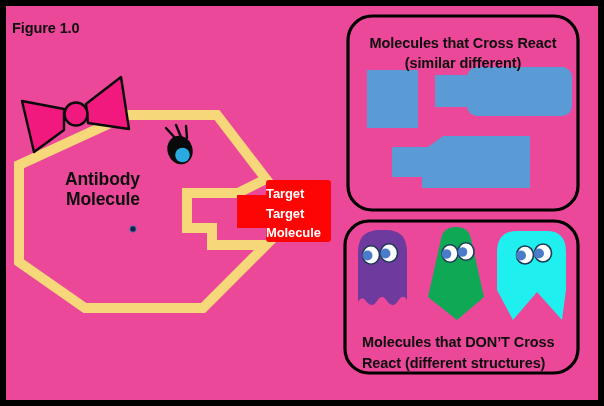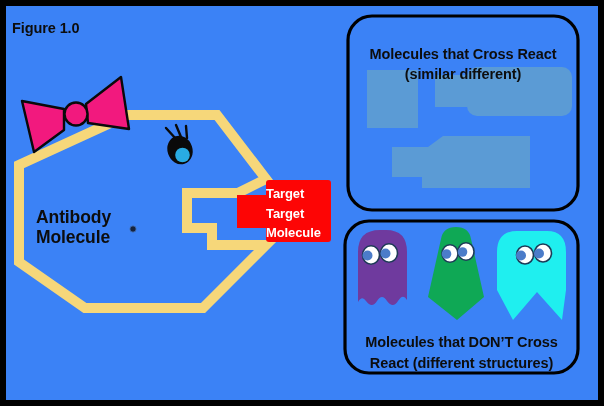--- a/index.html
+++ b/index.html
@@ -1,38 +1,38 @@
 <!DOCTYPE html>
 <html><head>
 <meta charset="utf-8">
 <style>
   html,body{margin:0;padding:0;background:#d8d8d8;}
   .frame{
     position:relative;
     width:604px;height:406px;
-    background:#3b82f6;
+    background:#ec4899;
     font-family:"Liberation Sans", sans-serif;
     overflow:hidden;
   }
   .frame svg{position:absolute;left:0;top:0;}
   .txt{
     position:absolute;
     color:#0d0d0d;
     font-weight:bold;
     letter-spacing:-0.1px;
     white-space:nowrap;
   }
   .figure-title{left:12px;top:20px;font-size:14.5px;}
-  .antibody-label{left:36px;top:170px;width:104px;text-align:left;
-    font-size:17.5px;line-height:19.5px;margin-top:38px;}
+  .antibody-label{left:36px;top:170px;width:104px;text-align:right;
+    font-size:17.5px;line-height:19.5px;}
   .target-label{left:266px;top:184px;width:65px;
     color:#ffffff;font-size:13px;line-height:19.5px;white-space:normal;}
-  .box1-title{left:348px;top:44px;width:230px;text-align:center;
+  .box1-title{left:348px;top:33px;width:230px;text-align:center;
     font-size:14.5px;line-height:20px;white-space:normal;}
-  .box2-title{left:345px;top:332px;width:233px;text-align:center;
+  .box2-title{left:362px;top:332px;width:233px;text-align:left;
     font-size:14.5px;line-height:21px;white-space:normal;}
 </style>
 </head>
 <body>
 
 <div class="frame">
 
   <svg width="604" height="406" viewBox="0 0 604 406">
 
     <path d="M 128,115 L 217,115 L 266,179 L 238,193 L 187,193 L 187,228 L 212,228 L 212,245 L 266,245 L 203,308 L 85,308 L 19,262 L 19,165 Z" fill="none" stroke-width="10" stroke-linejoin="miter" stroke-miterlimit="8" stroke="#F6D77A"></path>

